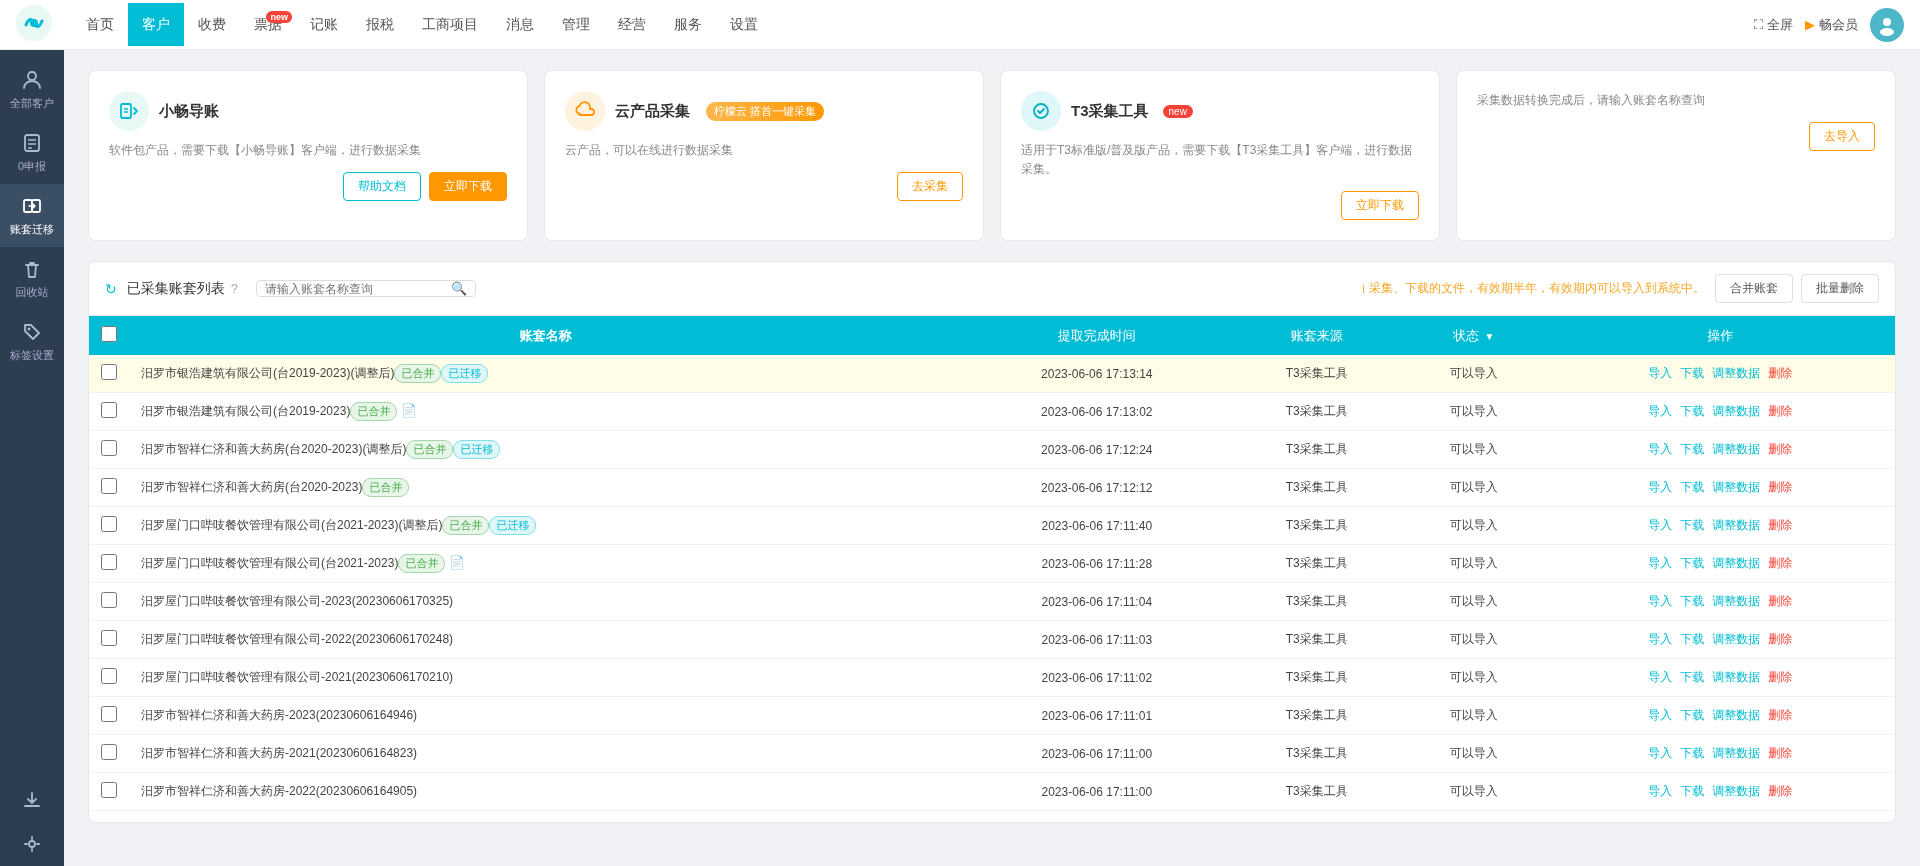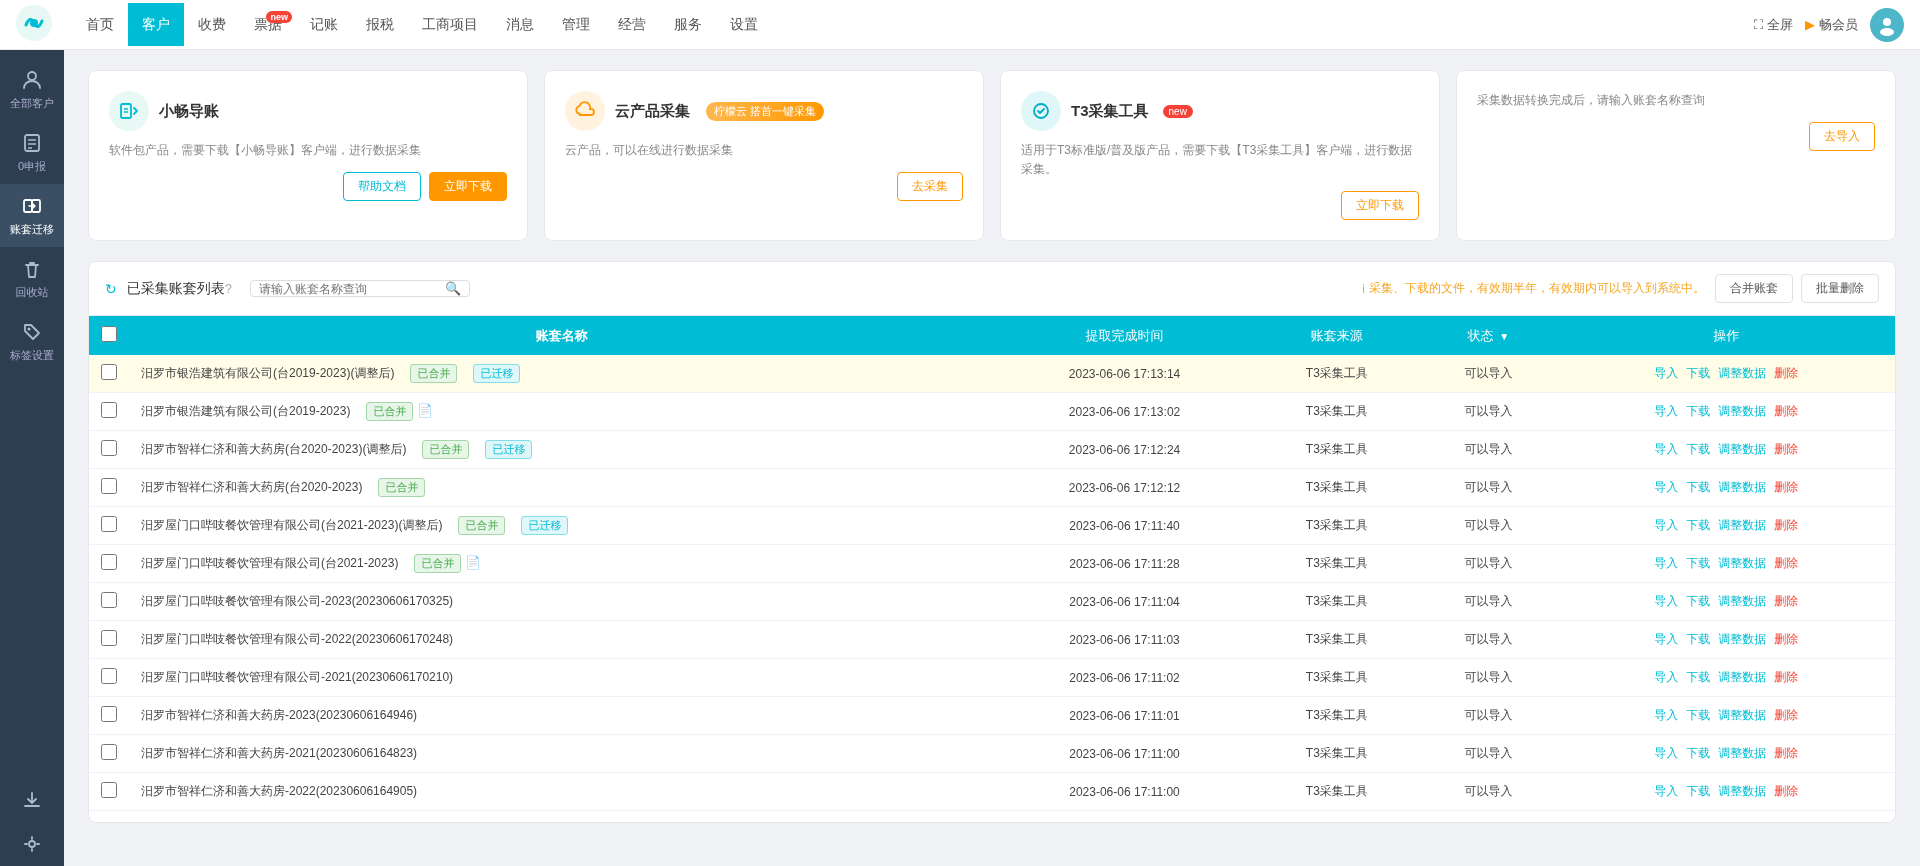--- a/index.html
+++ b/index.html
@@ -81,21 +81,21 @@
       border: 1px solid #ff9800; color: #ff9800; background: #fff;
     }
     .card-btn.outline-teal { border-color: #00bcd4; color: #00bcd4; }
 
     
     .list-section { background: #fff; border-radius: 8px; border: 1px solid #e8e8e8; }
     .list-header {
       display: flex; align-items: center; padding: 12px 16px;
       border-bottom: 1px solid #e8e8e8; gap: 10px;
     }
-    .list-title { font-size: 14px; color: #333; font-weight: 500; display: flex; align-items: center; }
+    .list-title { font-size: 14px; color: #333; font-weight: 500; display: flex; align-items: center; gap: 6px; }
     .list-search {
       display: flex; align-items: center; border: 1px solid #ddd; border-radius: 4px;
       padding: 0 8px; gap: 6px; margin-left: 8px;
     }
     .list-search input {
       border: none; outline: none; font-size: 12px; width: 180px; color: #333;
     }
     .hint-text { margin-left: auto; font-size: 12px; color: #f5a623; display: flex; align-items: center; gap: 4px; }
     .header-btns { display: flex; gap: 8px; }
     .header-btn {
@@ -111,22 +111,22 @@
       text-align: center; border: none;
     }
     .data-table thead th.name-col { text-align: center; font-weight: bold; }
     .data-table tbody tr { border-bottom: 1px solid #f0f2f5; }
     .data-table tbody tr.highlighted { background: #fffde7; }
     .data-table tbody td { padding: 9px 12px; font-size: 12px; color: #444; text-align: center; }
     .data-table tbody td.name-col { text-align: left; }
     .row-checkbox { width: 16px; height: 16px; cursor: pointer; }
 
     .tag {
-      display: inline-block; padding: 1px 6px; border-radius: 3px; font-size: 11px;
-      margin-left: 16px;
+      display: inline-block; padding: 1px 6px; border-radius: 9px; font-size: 11px;
+      margin-left: 0;
     }
     .tag.green { background: #e8f5e9; color: #4caf50; border: 1px solid #a5d6a7; }
     .tag.cyan { background: #e0f7fa; color: #00bcd4; border: 1px solid #80deea; }
 
     .action-link { color: #00bcd4; cursor: pointer; padding: 0 4px; font-size: 12px; }
     .action-link.delete { color: #f44336; }
 
     .status-ok { color: #333; }
 
     .sort-icon { font-size: 10px; margin-left: 2px; }

